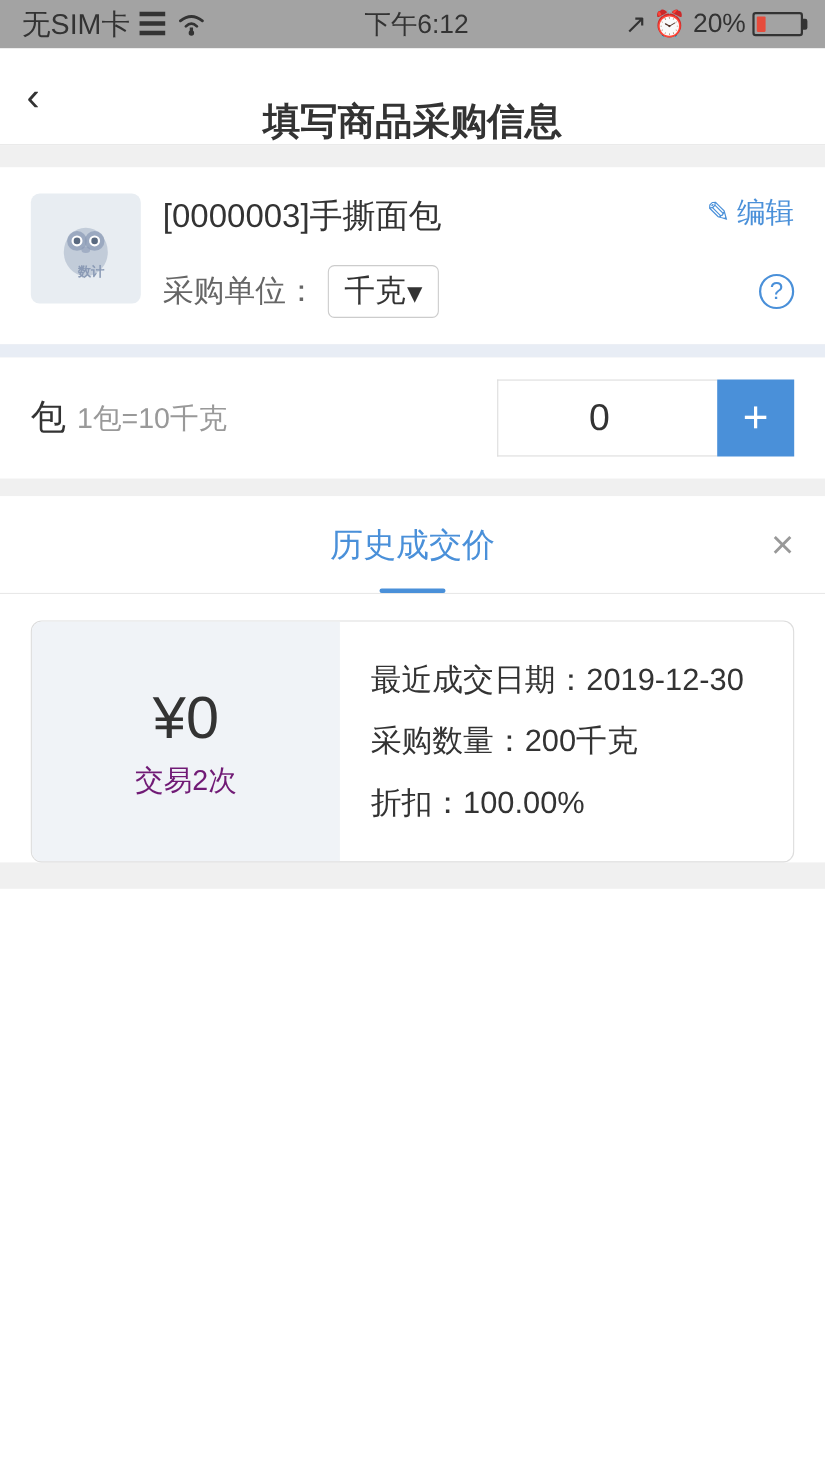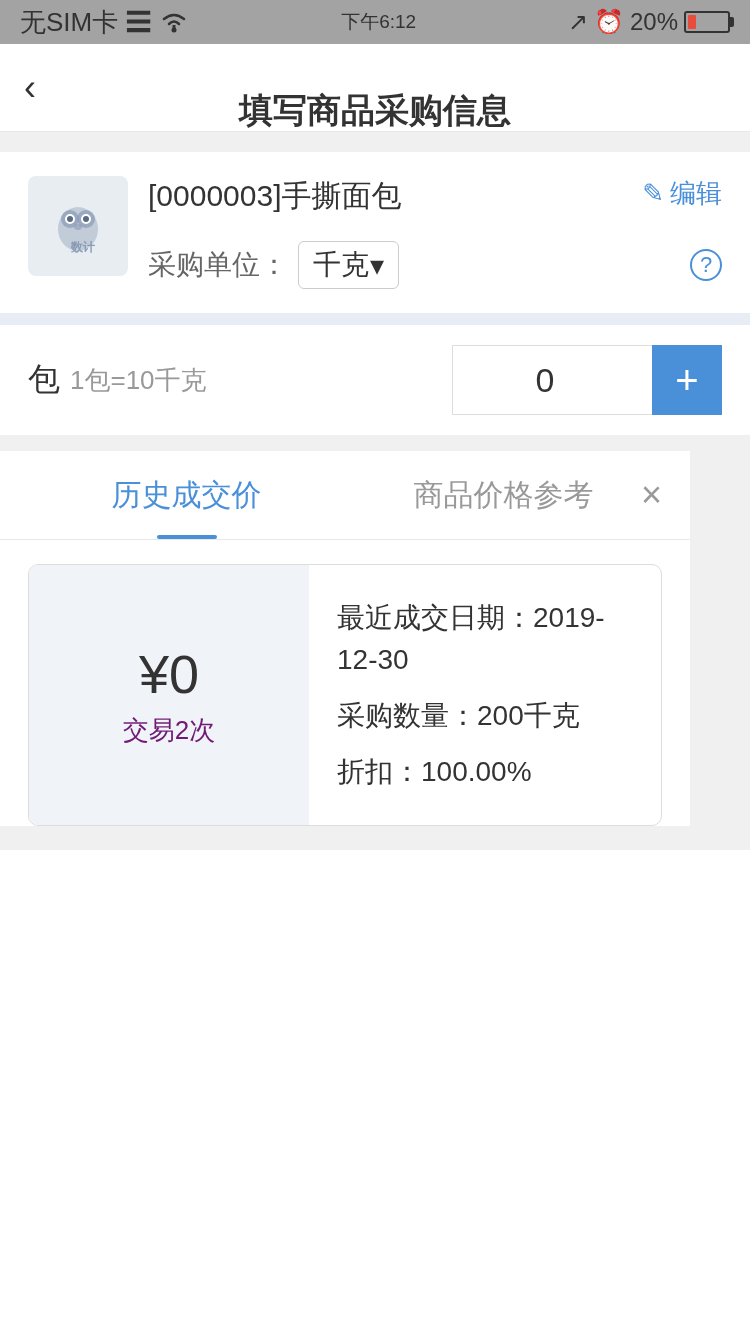--- a/index.html
+++ b/index.html
@@ -24,21 +24,21 @@
       font-size: 26px;
     }
     .status-left {
       display: flex;
       align-items: center;
       gap: 8px;
       font-size: 26px;
       color: #333;
     }
     .status-center {
-      font-size: 19px;
+      font-size: 24px;
       font-weight: 500;
       color: #333;
     }
     .status-right {
       display: flex;
       align-items: center;
       gap: 6px;
       font-size: 24px;
       color: #333;
     }
@@ -243,21 +243,21 @@
       color: #fff;
       font-size: 40px;
       cursor: pointer;
       display: flex;
       align-items: center;
       justify-content: center;
     }
 
     
     .bottom-panel {
-      width: 690px;
+      width: 750px;
       background: #fff;
       margin-top: 16px;
     }
     .tabs-row {
       display: flex;
       align-items: center;
       border-bottom: 1px solid #e8e8e8;
       padding: 0 28px;
       position: relative;
     }
@@ -427,23 +427,20 @@
   </div>
 </div>
 
 <div class="bottom-panel">
 
   <div class="tabs-row">
     <div class="tab-item active">
       <span>历史成交价</span>
       <div class="tab-underline"></div>
     </div>
-    <div class="tab-item">
-      <span>商品价格参考</span>
-    </div>
     <div class="tab-close">×</div>
   </div>
 
   <div class="history-card">
     <div class="history-left">
       <div class="history-price">
         <span>¥</span><span>0</span>
       </div>
       <div class="history-count">交易2次</div>
     </div>

